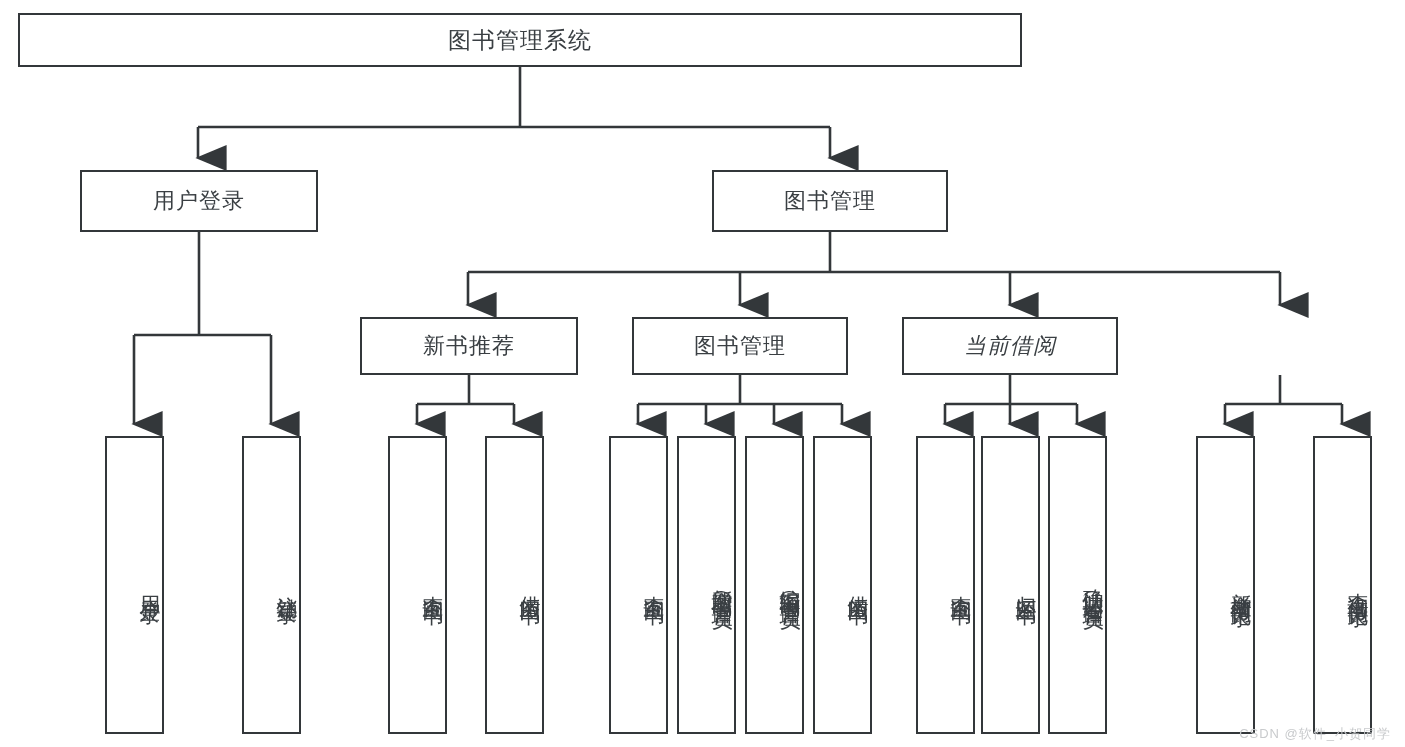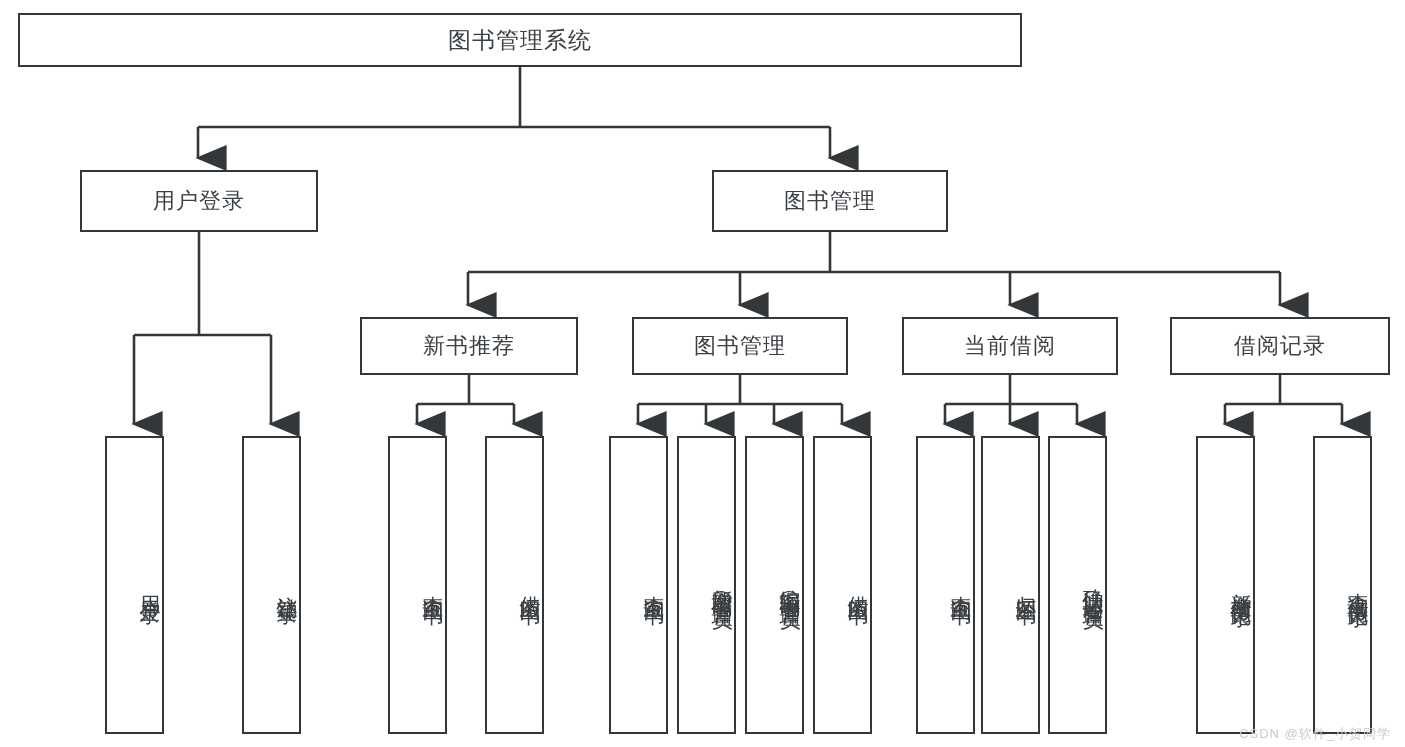--- a/index.html
+++ b/index.html
@@ -136,25 +136,22 @@
   <div class="node node-h" style="left:712px; top:170px; width:236px; height:62px;">
     <span>图书管理</span>
   </div>
 
   <div class="node node-h" style="left:360px; top:317px; width:218px; height:58px;">
     <span>新书推荐</span>
   </div>
   <div class="node node-h" style="left:632px; top:317px; width:216px; height:58px;">
     <span>图书管理</span>
   </div>
-  <div class="node node-h" style="left:902px; top:317px; width:216px; height:58px;">
+  <div class="node node-h" style="left:902px; top:317px; width:216px; height:58px;font-style:italic;">
     <span>当前借阅</span>
-  </div>
-  <div class="node node-h" style="left:1170px; top:317px; width:220px; height:58px;">
-    <span>借阅记录</span>
   </div>
 
   <div class="node node-v" style="left:105px; top:436px; width:59px; height:298px;">
     <span>用户登录</span>
   </div>
   <div class="node node-v" style="left:242px; top:436px; width:59px; height:298px;">
     <span>注销登录</span>
   </div>
 
   <div class="node node-v" style="left:388px; top:436px; width:59px; height:298px;">

